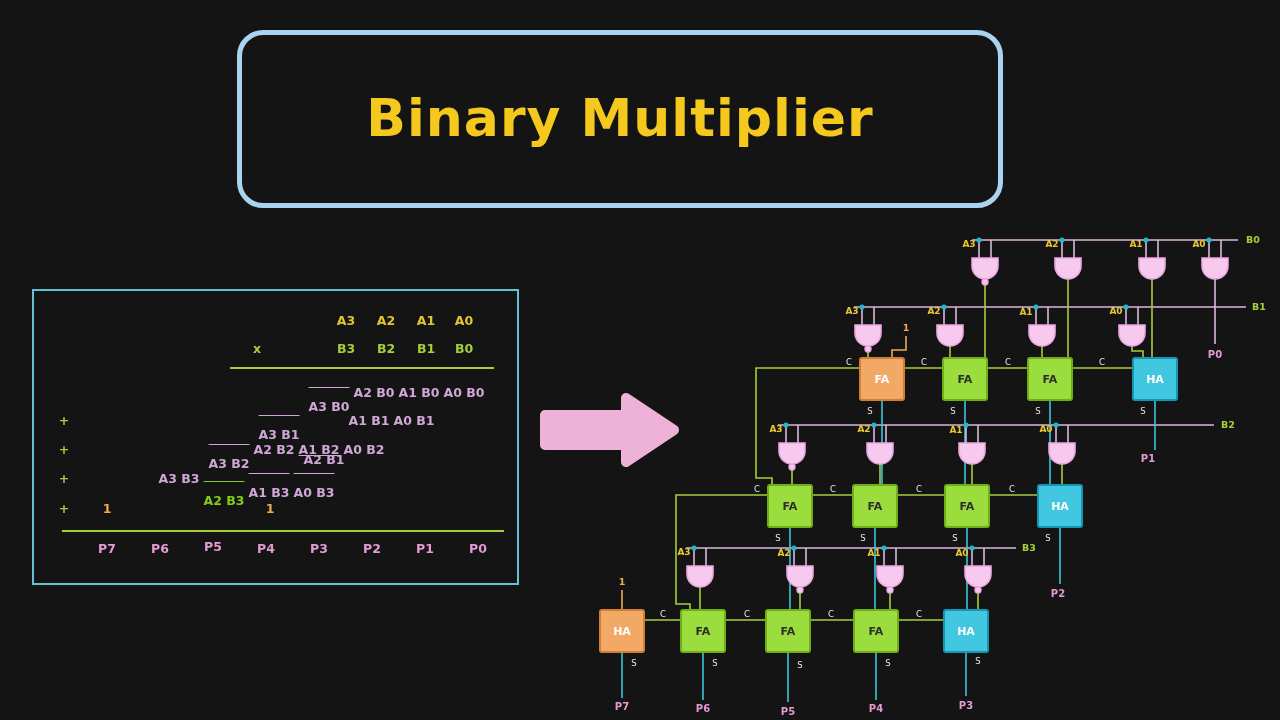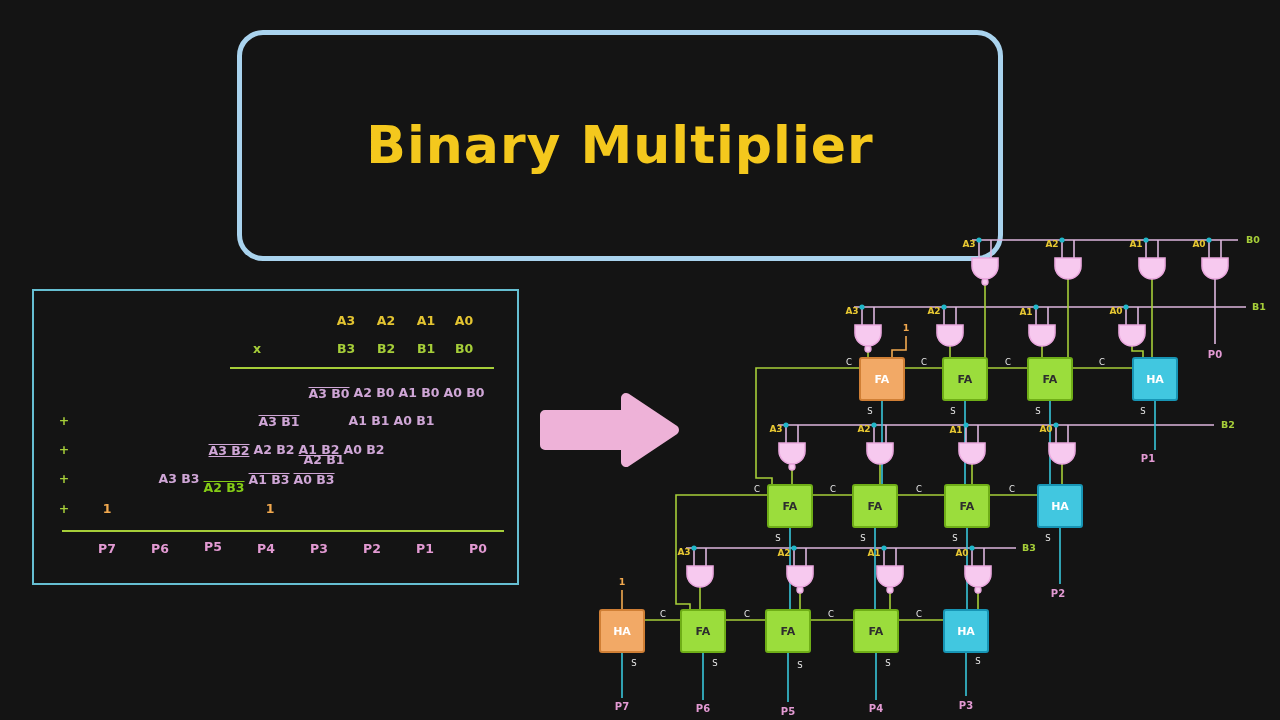--- a/index.html
+++ b/index.html
@@ -1,23 +1,23 @@
 <!DOCTYPE html>
 <html><head>
 <meta charset="utf-8">
 <style>
   *{margin:0;padding:0;box-sizing:border-box}
   html,body{width:1280px;height:720px}
   body{background:#141414;overflow:hidden;position:relative;font-family:"DejaVu Sans",sans-serif}
-  .title-box{position:absolute;left:237px;top:30px;width:766px;height:231px;border:5px solid #a9d3ee;border-radius:26px;display:flex;flex-direction:column;align-items:center;justify-content:center}
+  .title-box{position:absolute;left:237px;top:30px;width:766px;height:178px;border:5px solid #a9d3ee;border-radius:26px;display:flex;flex-direction:column;align-items:center;justify-content:center}
   .title{font-size:52px;font-weight:bold;color:#f4c81d;letter-spacing:1px;line-height:1.1}
   .subtitle{font-size:33px;font-weight:bold;color:#f4c81d;margin-top:14px}
   .mult-panel{position:absolute;left:32px;top:289px;width:487px;height:296px;border:2px solid #66bfd2}
   .pt{position:absolute;transform:translateX(-50%);font-size:12.5px;font-weight:bold;white-space:pre;line-height:1}
-  .pt.bar{border-top:1.5px solid currentColor;padding-top:0}
+  .pt.bar{border-top:1.5px solid currentColor;padding-top:13px}
   .pline{position:absolute;height:2px;background:#a6ce39}
   svg.circuit{position:absolute;inset:0;width:1280px;height:720px}
   svg text{font-family:"DejaVu Sans",sans-serif;font-weight:bold}
   text.k-a{font-size:9px;fill:#e8c832}
   text.k-b{font-size:9.5px;fill:#a6ce39}
   text.k-p{font-size:10px;fill:#e39ad3}
   text.k-w{font-size:8.5px;fill:#eaeaea;font-weight:normal}
   text.k-one{font-size:9.5px;fill:#f2a94f}
   text.adder-t-dark{font-size:11px;fill:#2e2e2e}
   text.adder-t-light{font-size:11px;fill:#ffffff}
@@ -46,21 +46,21 @@
       <span class="pt bar" style="left: 295px; top: 96px; color: rgb(207, 166, 214);">A3 B0</span>
       <span class="pt" style="left: 340px; top: 96px; color: rgb(207, 166, 214);">A2 B0</span>
       <span class="pt" style="left: 385px; top: 96px; color: rgb(207, 166, 214);">A1 B0</span>
       <span class="pt" style="left: 430px; top: 96px; color: rgb(207, 166, 214);">A0 B0</span>
       <span class="pt" style="left: 30px; top: 124px; color: rgb(166, 206, 57);">+</span>
       <span class="pt bar" style="left: 245px; top: 124px; color: rgb(207, 166, 214);">A3 B1</span>
       <span class="pt" style="left: 290px; top: 124px; color: rgb(207, 166, 214); margin-top: 39px;">A2 B1</span>
       <span class="pt" style="left: 335px; top: 124px; color: rgb(207, 166, 214);">A1 B1</span>
       <span class="pt" style="left: 380px; top: 124px; color: rgb(207, 166, 214);">A0 B1</span>
       <span class="pt" style="left: 30px; top: 153px; color: rgb(166, 206, 57);">+</span>
-      <span class="pt bar" style="left: 195px; top: 153px; color: rgb(207, 166, 214); text-decoration: underline;">A3 B2</span>
+      <span class="pt bar" style="left: 195px; top: 153px; color: rgb(207, 166, 214);">A3 B2</span>
       <span class="pt" style="left: 240px; top: 153px; color: rgb(207, 166, 214);">A2 B2</span>
       <span class="pt" style="left: 285px; top: 153px; color: rgb(207, 166, 214); text-decoration: underline;">A1 B2</span>
       <span class="pt" style="left: 330px; top: 153px; color: rgb(207, 166, 214);">A0 B2</span>
       <span class="pt" style="left: 30px; top: 182px; color: rgb(166, 206, 57);">+</span>
       <span class="pt" style="left: 145px; top: 182px; color: rgb(207, 166, 214);">A3 B3</span>
       <span class="pt bar" style="left: 190px; top: 190px; color: #84cc16;">A2 B3</span>
       <span class="pt bar" style="left: 235px; top: 182px; color: rgb(207, 166, 214);">A1 B3</span>
       <span class="pt bar" style="left: 280px; top: 182px; color: rgb(207, 166, 214);">A0 B3</span>
       <span class="pt" style="left: 30px; top: 212px; color: rgb(166, 206, 57);">+</span>
       <span class="pt" style="left: 73px; top: 212px; color: rgb(242, 169, 79);">1</span>

